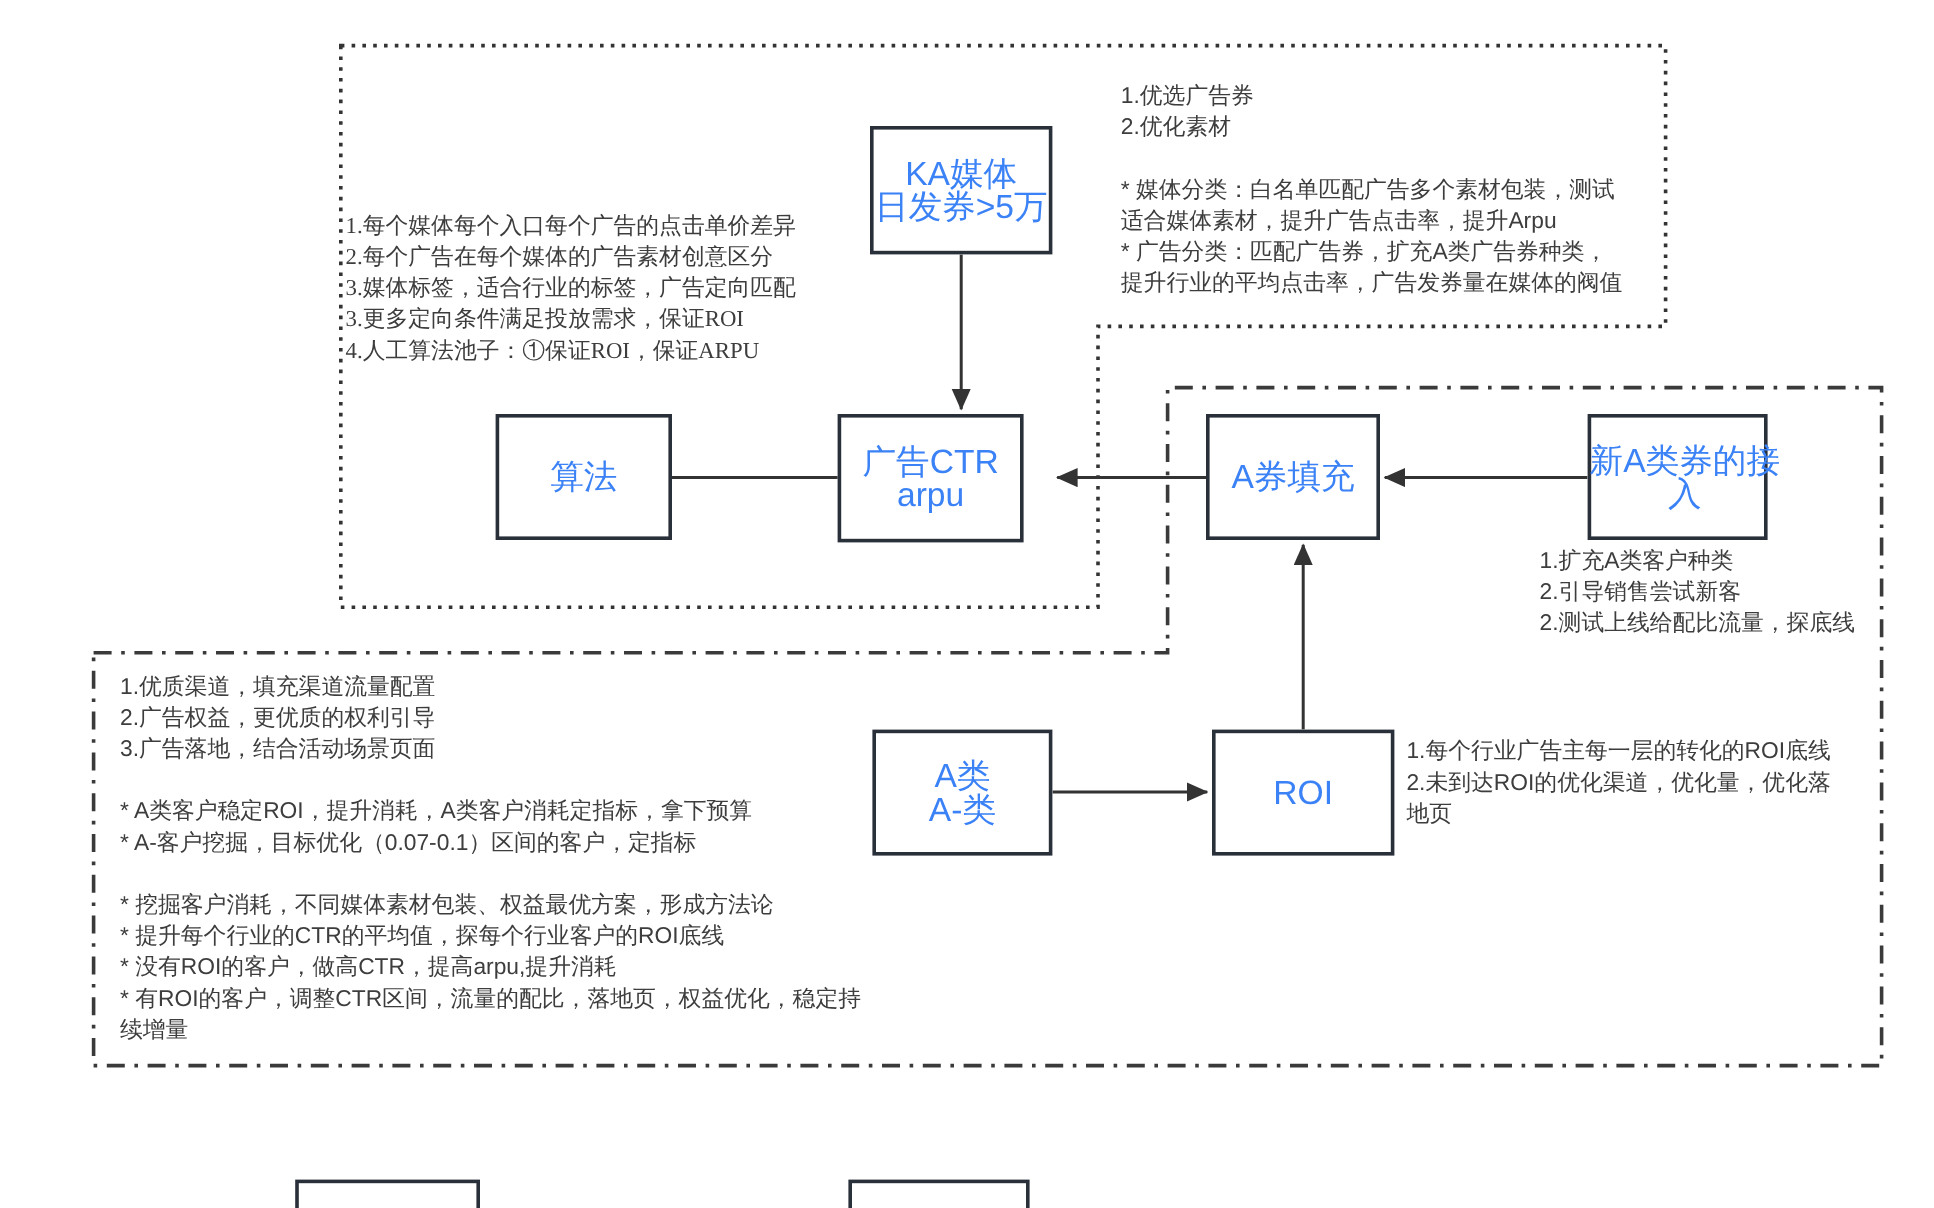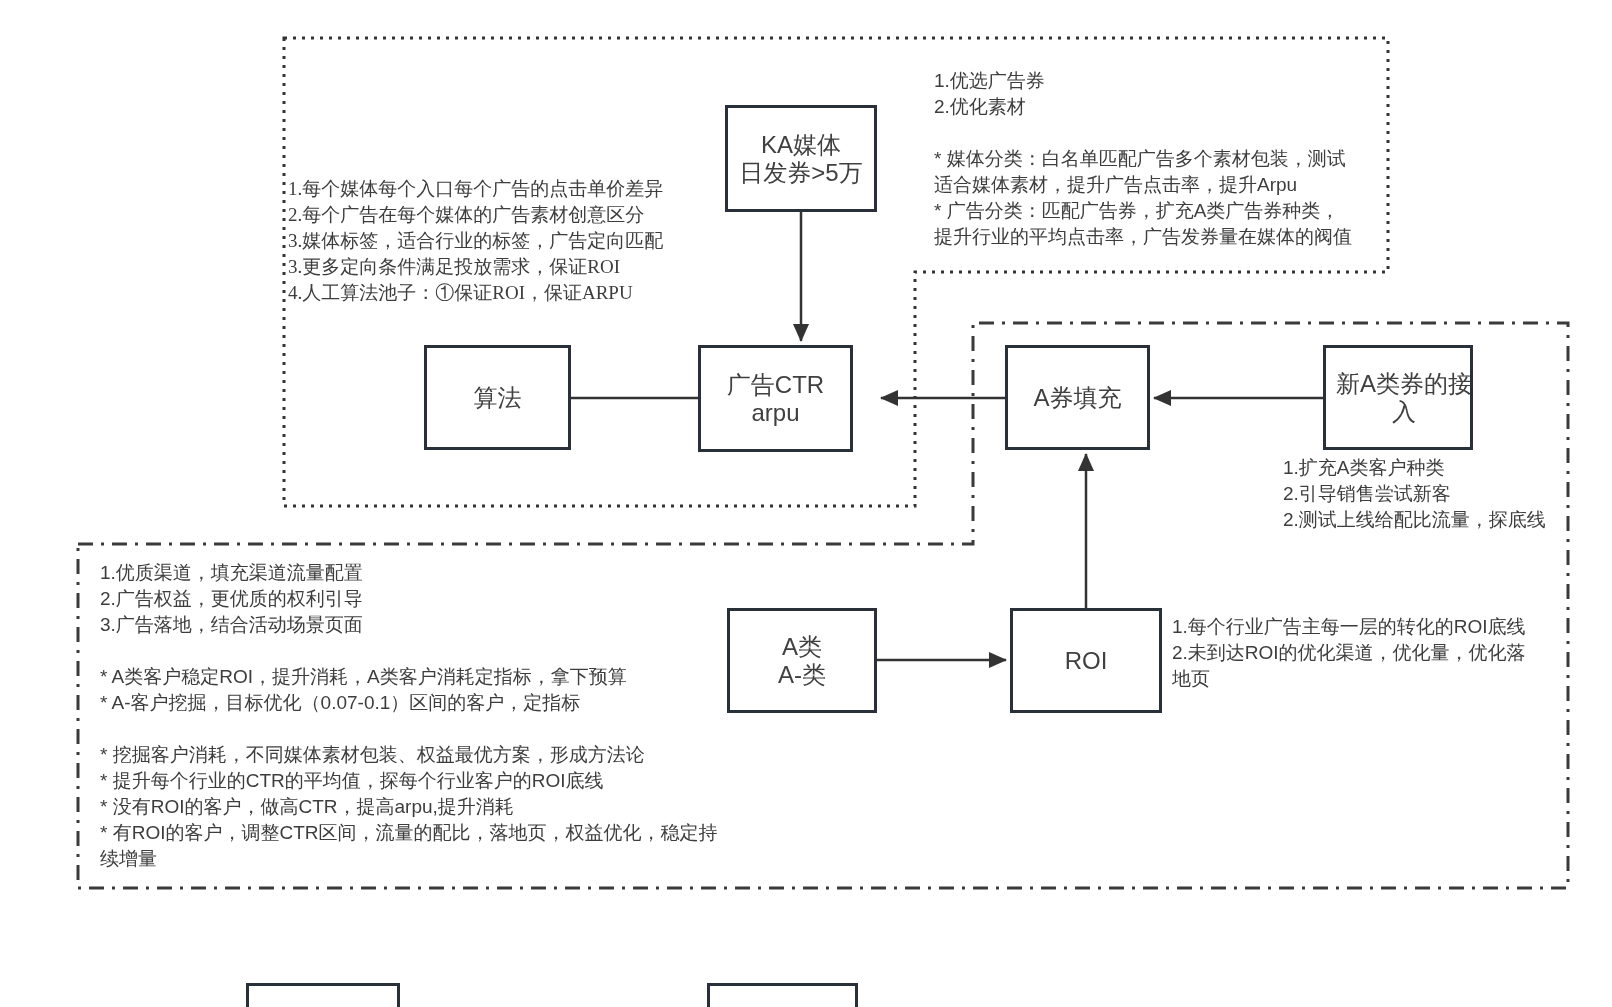--- a/index.html
+++ b/index.html
@@ -24,22 +24,22 @@
   .node {
     position: absolute;
     box-sizing: border-box;
     border: 3px solid #2a303a;
     background: #ffffff;
     display: flex;
     flex-direction: column;
     align-items: center;
     justify-content: center;
     text-align: center;
-    font-size: 24px;
-    color: #404040;
+    font-size: 28px;
+    color: #3b82f6;
   }
   .node .nline {
     line-height: 28px;
     white-space: pre;
   }
   .tblock {
     position: absolute;
     font-size: 19px;
     color: #3d3d3d;
   }
@@ -71,21 +71,21 @@
     <line x1="1323" y1="398" x2="1154" y2="398" stroke="#333333" stroke-width="2.5" marker-end="url(#arw)"></line>
     <line x1="1086" y1="608" x2="1086" y2="454" stroke="#333333" stroke-width="2.5" marker-end="url(#arw)"></line>
     <line x1="877" y1="660" x2="1006" y2="660" stroke="#333333" stroke-width="2.5" marker-end="url(#arw)"></line>
   </svg>
 
   <div class="node" style="left:725px; top:105px; width:152px; height:107px;">
     <div class="nline">KA媒体</div>
     <div class="nline">日发券&gt;5万</div>
   </div>
 
-  <div class="node" style="left:413px; top:345px; width:147px; height:105px;margin-left:11px;">
+  <div class="node" style="left:413px; top:345px; width:147px; height:105px;">
     <div class="nline">算法</div>
   </div>
 
   <div class="node" style="left:698px; top:345px; width:155px; height:107px;">
     <div class="nline">广告CTR</div>
     <div class="nline">arpu</div>
   </div>
 
   <div class="node" style="left:1005px; top:345px; width:145px; height:105px;">
     <div class="nline">A券填充</div>

